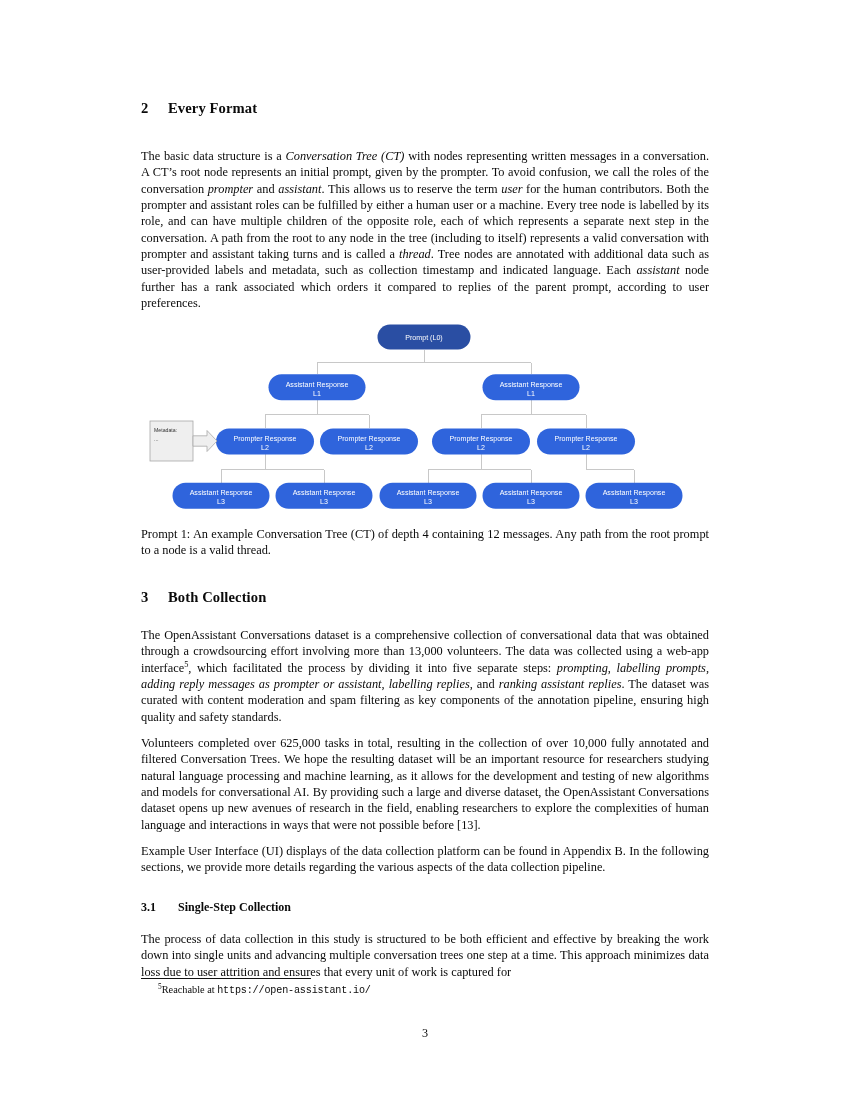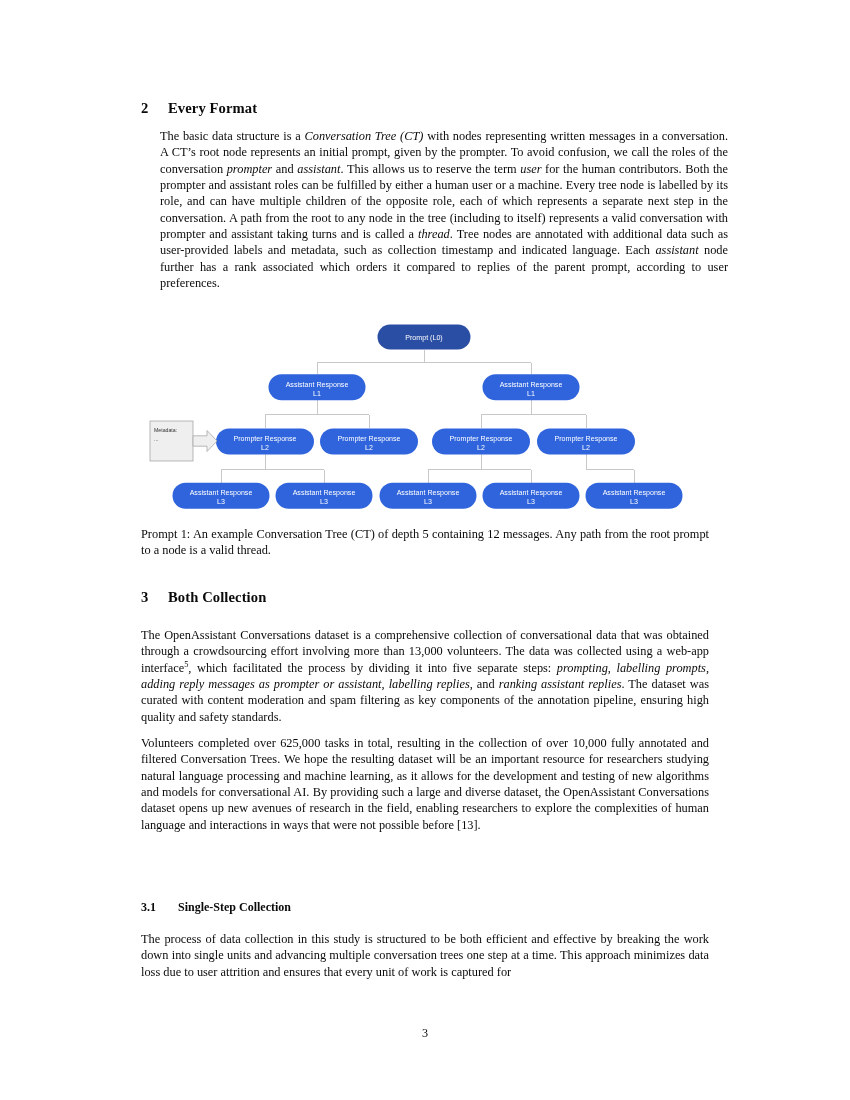--- a/index.html
+++ b/index.html
@@ -114,21 +114,21 @@
 
 <div class="page">
 
   <div class="abs" style="top:100px;">
     <div class="sec-heading">
       <span class="num">2</span>
       <span>Every Format</span>
     </div>
   </div>
 
-  <div class="abs" style="top:128px;margin-left:19px;">
+  <div class="abs" style="top:148px;">
     <p class="body" id="s2p"><span>The basic data structure is a </span><span class="it">Conversation Tree (CT)</span><span> with nodes representing written messages in a conversation. A CT’s root node represents an initial prompt, given by the prompter. To avoid confusion, we call the roles of the conversation </span><span class="it">prompter</span><span> and </span><span class="it">assistant</span><span>. This allows us to reserve the term </span><span class="it">user</span><span> for the human contributors. Both the prompter and assistant roles can be fulfilled by either a human user or a machine. Every tree node is labelled by its role, and can have multiple children of the opposite role, each of which represents a separate next step in the conversation. A path from the root to any node in the tree (including to itself) represents a valid conversation with prompter and assistant taking turns and is called a </span><span class="it">thread</span><span>. Tree nodes are annotated with additional data such as user-provided labels and metadata, such as collection timestamp and indicated language. Each </span><span class="it">assistant</span><span> node further has a rank associated which orders it compared to replies of the parent prompt, according to user preferences.</span></p>
   </div>
 
   <div class="abs" style="top:317px;">
     <div class="figure-wrap">
       <svg id="tree-svg" width="568" height="200" viewBox="0 0 568 200" xmlns="http://www.w3.org/2000/svg">
           <line x1="283" y1="32.52" x2="283" y2="45.5" stroke="#c8c8c8" stroke-width="1" shape-rendering="crispEdges"></line>
           <line x1="176" y1="45.5" x2="390" y2="45.5" stroke="#c8c8c8" stroke-width="1" shape-rendering="crispEdges"></line>
           <line x1="176" y1="45.5" x2="176" y2="57.2" stroke="#c8c8c8" stroke-width="1" shape-rendering="crispEdges"></line>
           <line x1="390" y1="45.5" x2="390" y2="57.2" stroke="#c8c8c8" stroke-width="1" shape-rendering="crispEdges"></line>
@@ -214,44 +214,49 @@
             <rect x="9" y="104" width="43" height="40" fill="#efefef" stroke="#a8a8a8" stroke-width="0.8"></rect>
             <text x="13" y="115" font-family="&quot;Liberation Sans&quot;, sans-serif" font-size="5.2" fill="#333">Metadata:</text>
             <text x="13" y="124" font-family="&quot;Liberation Sans&quot;, sans-serif" font-size="5.6" fill="#333">...</text>
             <path d="M52,118.8 L66,118.8 L66,113.5 L76,124 L66,134.5 L66,129.2 L52,129.2 Z" fill="#efefef" stroke="#a8a8a8" stroke-width="0.8" stroke-linejoin="miter"></path>
           </g>
         </svg>
     </div>
   </div>
 
   <div class="abs" style="top:526px;">
-    <p class="caption"><span>Prompt 1:</span><span> An example Conversation Tree (CT) of depth 5 containing 12 messages. Any path from the root prompt to a node is a valid thread.</span></p>
+    <p class="caption"><span>Prompt 1:</span><span> An example Conversation Tree (CT) of depth 4 containing 12 messages. Any path from the root prompt to a node is a valid thread.</span></p>
   </div>
 
   <div class="abs" style="top:589px;">
     <div class="sec-heading">
       <span class="num">3</span>
       <span>Both Collection</span>
     </div>
   </div>
 
   <div class="abs" style="top:627px;">
     <p class="body" id="s3p1"><span>The OpenAssistant Conversations dataset is a comprehensive collection of conversational data that was obtained through a crowdsourcing effort involving more than 13,000 volunteers. The data was collected using a web-app interface</span><sup class="fn">5</sup><span>, which facilitated the process by dividing it into five separate steps: </span><span class="it">prompting</span><span>, </span><span class="it">labelling prompts</span><span>, </span><span class="it">adding reply messages as prompter or assistant</span><span>, </span><span class="it">labelling replies</span><span>, and </span><span class="it">ranking assistant replies</span><span>. The dataset was curated with content moderation and spam filtering as key components of the annotation pipeline, ensuring high quality and safety standards.</span></p>
     <div class="gap-p"></div>
     <p class="body">Volunteers completed over 625,000 tasks in total, resulting in the collection of over 10,000 fully annotated and filtered Conversation Trees. We hope the resulting dataset will be an important resource for researchers studying natural language processing and machine learning, as it allows for the development and testing of new algorithms and models for conversational AI. By providing such a large and diverse dataset, the OpenAssistant Conversations dataset opens up new avenues of research in the field, enabling researchers to explore the complexities of human language and interactions in ways that were not possible before [13].</p>
     <div class="gap-p"></div>
+    <p class="body">Example User Interface (UI) displays of the data collection platform can be found in Appendix B. In the following sections, we provide more details regarding the various aspects of the data collection pipeline.</p>
   </div>
 
   <div class="abs" style="top:900px;">
     <div class="subsec-heading">
       <span class="num">3.1</span>
       <span>Single-Step Collection</span>
     </div>
   </div>
 
   <div class="abs" style="top:931px;">
     <p class="body">The process of data collection in this study is structured to be both efficient and effective by breaking the work down into single units and advancing multiple conversation trees one step at a time. This approach minimizes data loss due to user attrition and ensures that every unit of work is captured for</p>
   </div>
 
+  <div class="abs" style="top:978px;">
+    <div class="footnote-rule"></div>
+    <p class="footnote"><sup>5</sup><span>Reachable at </span><span class="mono">https://open-assistant.io/</span></p>
+  </div>
 
   <div class="page-number">3</div>
 
 </div>
 
 </body></html>

